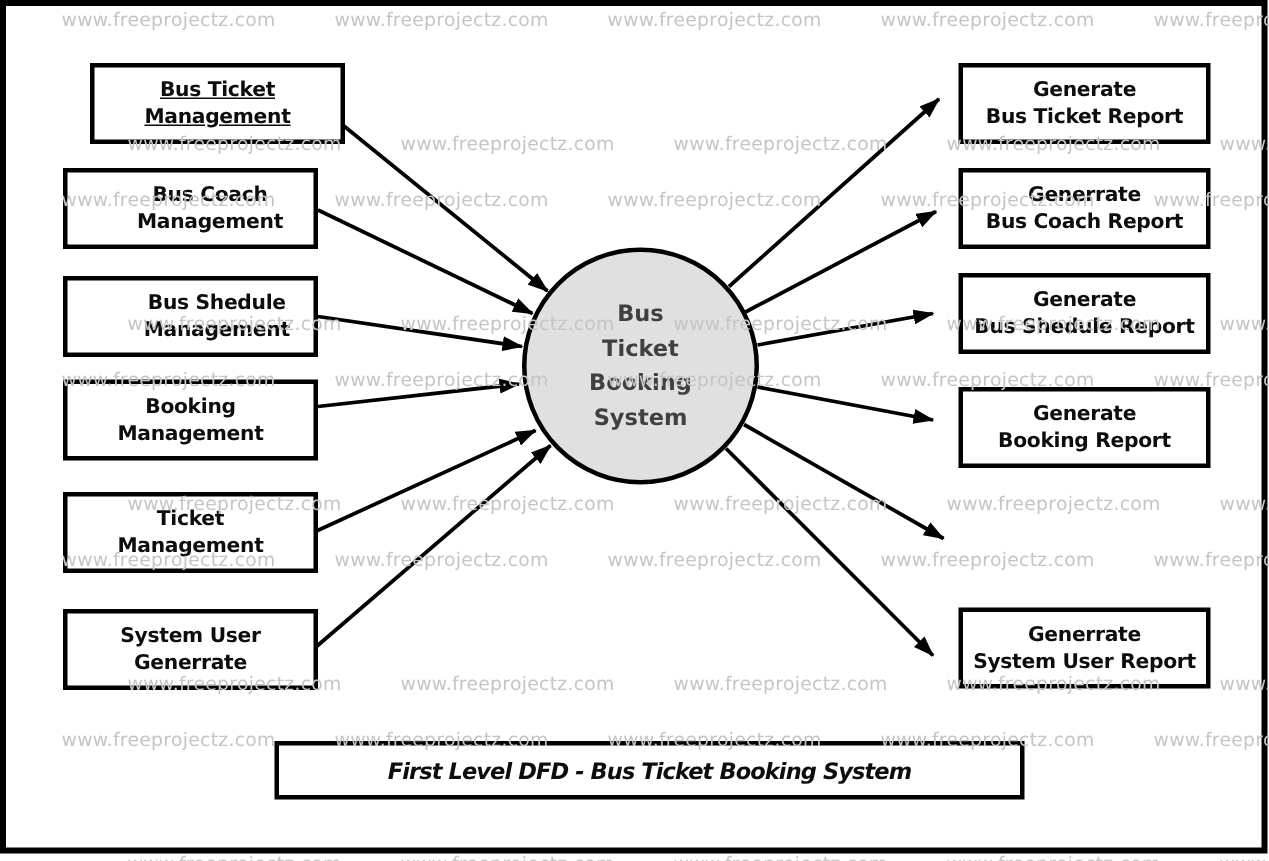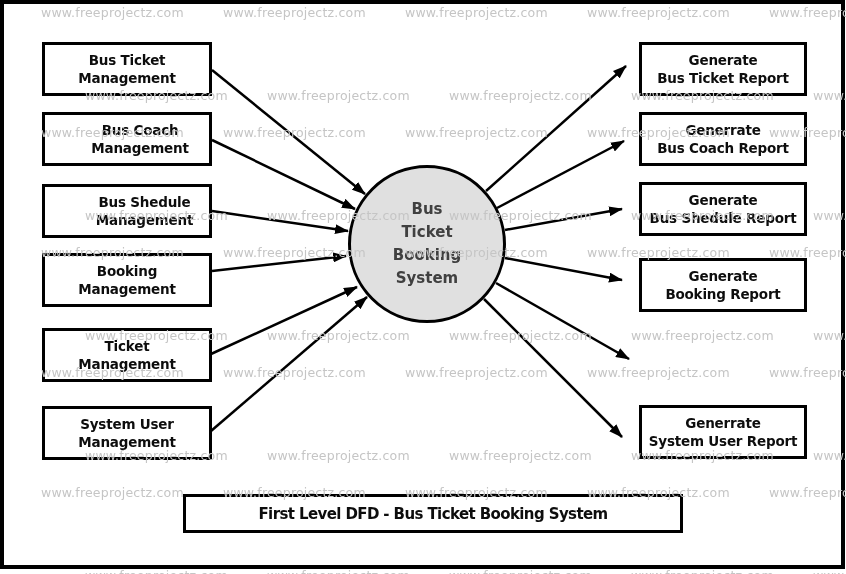--- a/index.html
+++ b/index.html
@@ -29,21 +29,21 @@
     border: 3px solid #000; border-radius: 50%; background: #e0e0e0;
     display: flex; align-items: center; justify-content: center;
     text-align: center; font-weight: bold; font-size: 15px; line-height: 23px;
     color: #404040; white-space: pre-line; z-index: 3;
   }
 
   .caption-box {
     position: absolute; left: 183px; top: 494px; width: 500px; height: 39px;
     border: 3px solid #000; background: #ffffff;
     display: flex; align-items: center; justify-content: center;
-    font-weight: bold; font-size: 15px; letter-spacing: -0.6px; color: #0d0d0d; z-index: 3;
+    font-weight: bold; font-size: 15px; letter-spacing: -0.6px; color: #0d0d0d; z-index: 3; font-style: italic;
   }
 
   .watermark-layer {
     position: absolute; left: 0; top: 0; width: 846px; height: 574px;
     z-index: 6; pointer-events: none; overflow: hidden; margin-left: 32px;
   }
   .watermark-layer span {
     position: absolute; font-size: 12.5px; letter-spacing: 0.2px;
     color: #c5c5c5; white-space: nowrap; font-weight: normal;
   }
@@ -68,32 +68,32 @@
     <line x1="211" y1="431" x2="367" y2="297" stroke="#000" stroke-width="2.5" marker-end="url(#ah)"></line>
 
     <line x1="486" y1="191" x2="626" y2="66" stroke="#000" stroke-width="2.5" marker-end="url(#ah)"></line>
     <line x1="497" y1="208" x2="624" y2="141" stroke="#000" stroke-width="2.5" marker-end="url(#ah)"></line>
     <line x1="505" y1="230" x2="622" y2="209" stroke="#000" stroke-width="2.5" marker-end="url(#ah)"></line>
     <line x1="505" y1="258" x2="622" y2="280" stroke="#000" stroke-width="2.5" marker-end="url(#ah)"></line>
     <line x1="496" y1="283" x2="629" y2="359" stroke="#000" stroke-width="2.5" marker-end="url(#ah)"></line>
     <line x1="484" y1="299" x2="622" y2="437" stroke="#000" stroke-width="2.5" marker-end="url(#ah)"></line>
   </svg>
 
-  <div class="entity-box" style="left:42px; top:42px;">Bus Ticket
+  <div class="entity-box" style="left:60px; top:42px;text-decoration:underline;">Bus Ticket
 Management</div>
   <div class="entity-box" style="left:42px; top:112px;padding-left:26px;">Bus Coach
 Management</div>
   <div class="entity-box" style="left:42px; top:184px;padding-left:35px;">Bus Shedule
 Management</div>
   <div class="entity-box" style="left:42px; top:253px;">Booking
 Management</div>
   <div class="entity-box" style="left:42px; top:328px;">Ticket
 Management</div>
   <div class="entity-box" style="left:42px; top:406px;">System User
-Management</div>
+Generrate</div>
 
   <div class="process-circle">Bus
 Ticket
 Booking
 System</div>
 
   <div class="entity-box right" style="left:628px; top:42px;">Generate
 Bus Ticket Report</div>
   <div class="entity-box right" style="left:628px; top:112px;">Generrate
 Bus Coach Report</div>

